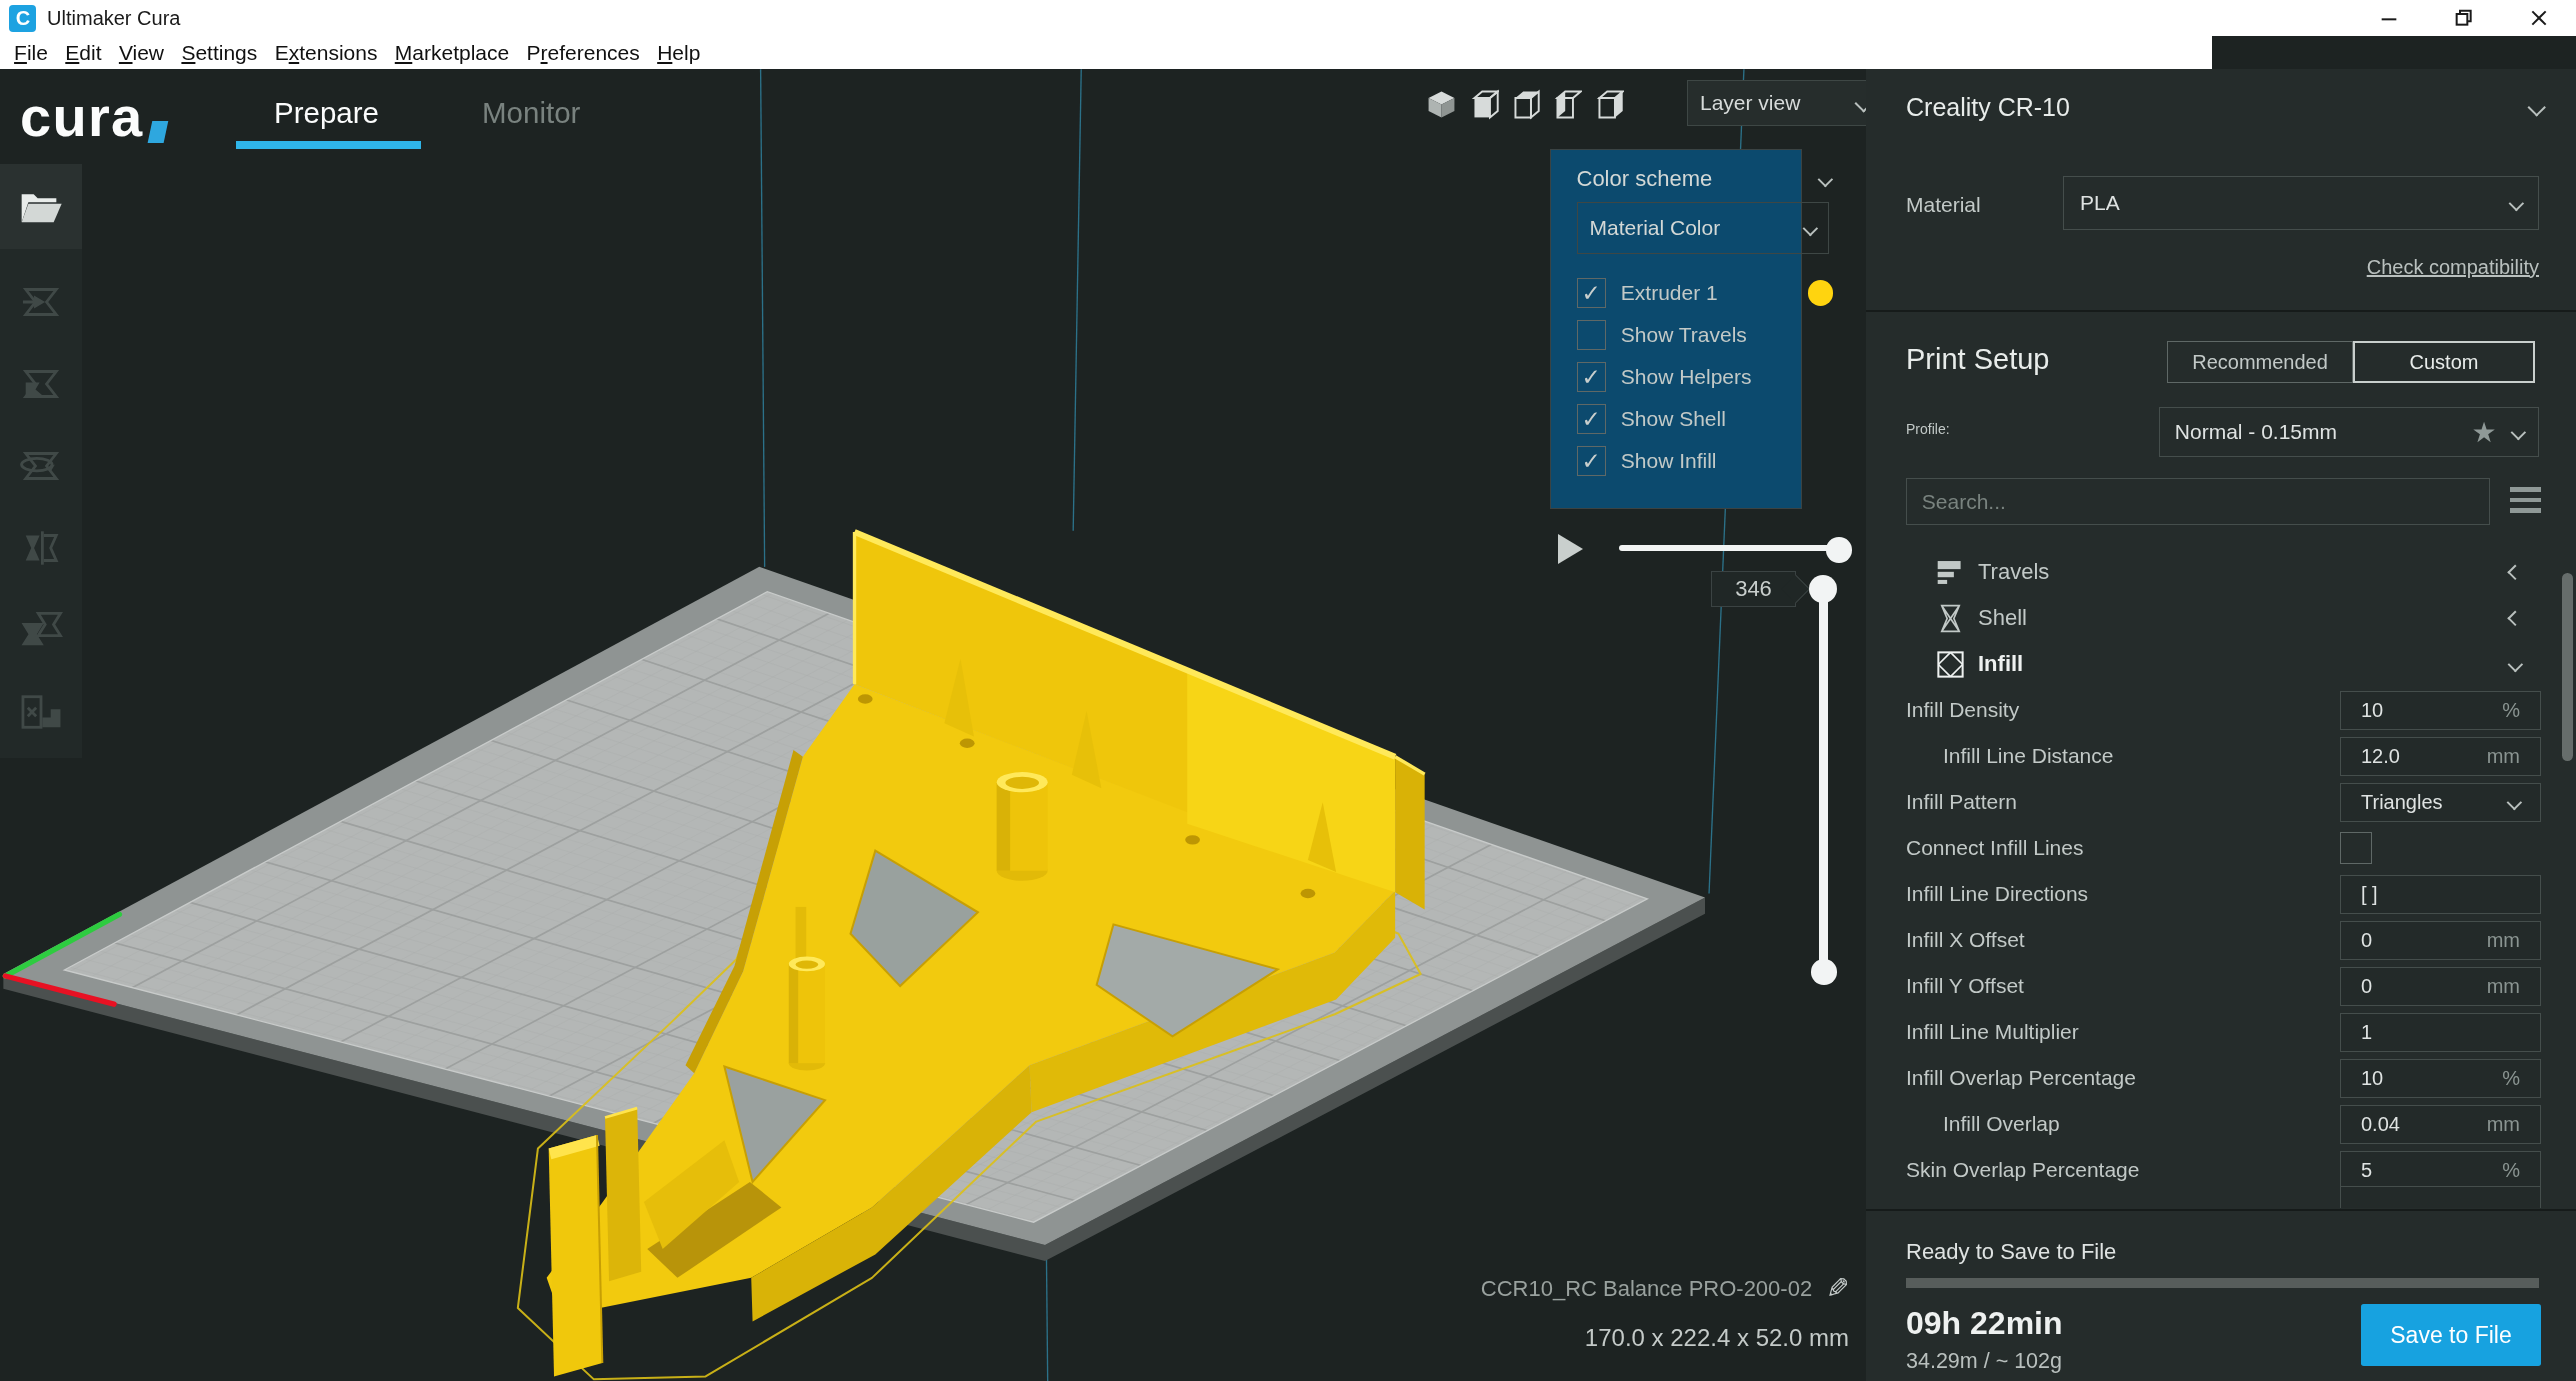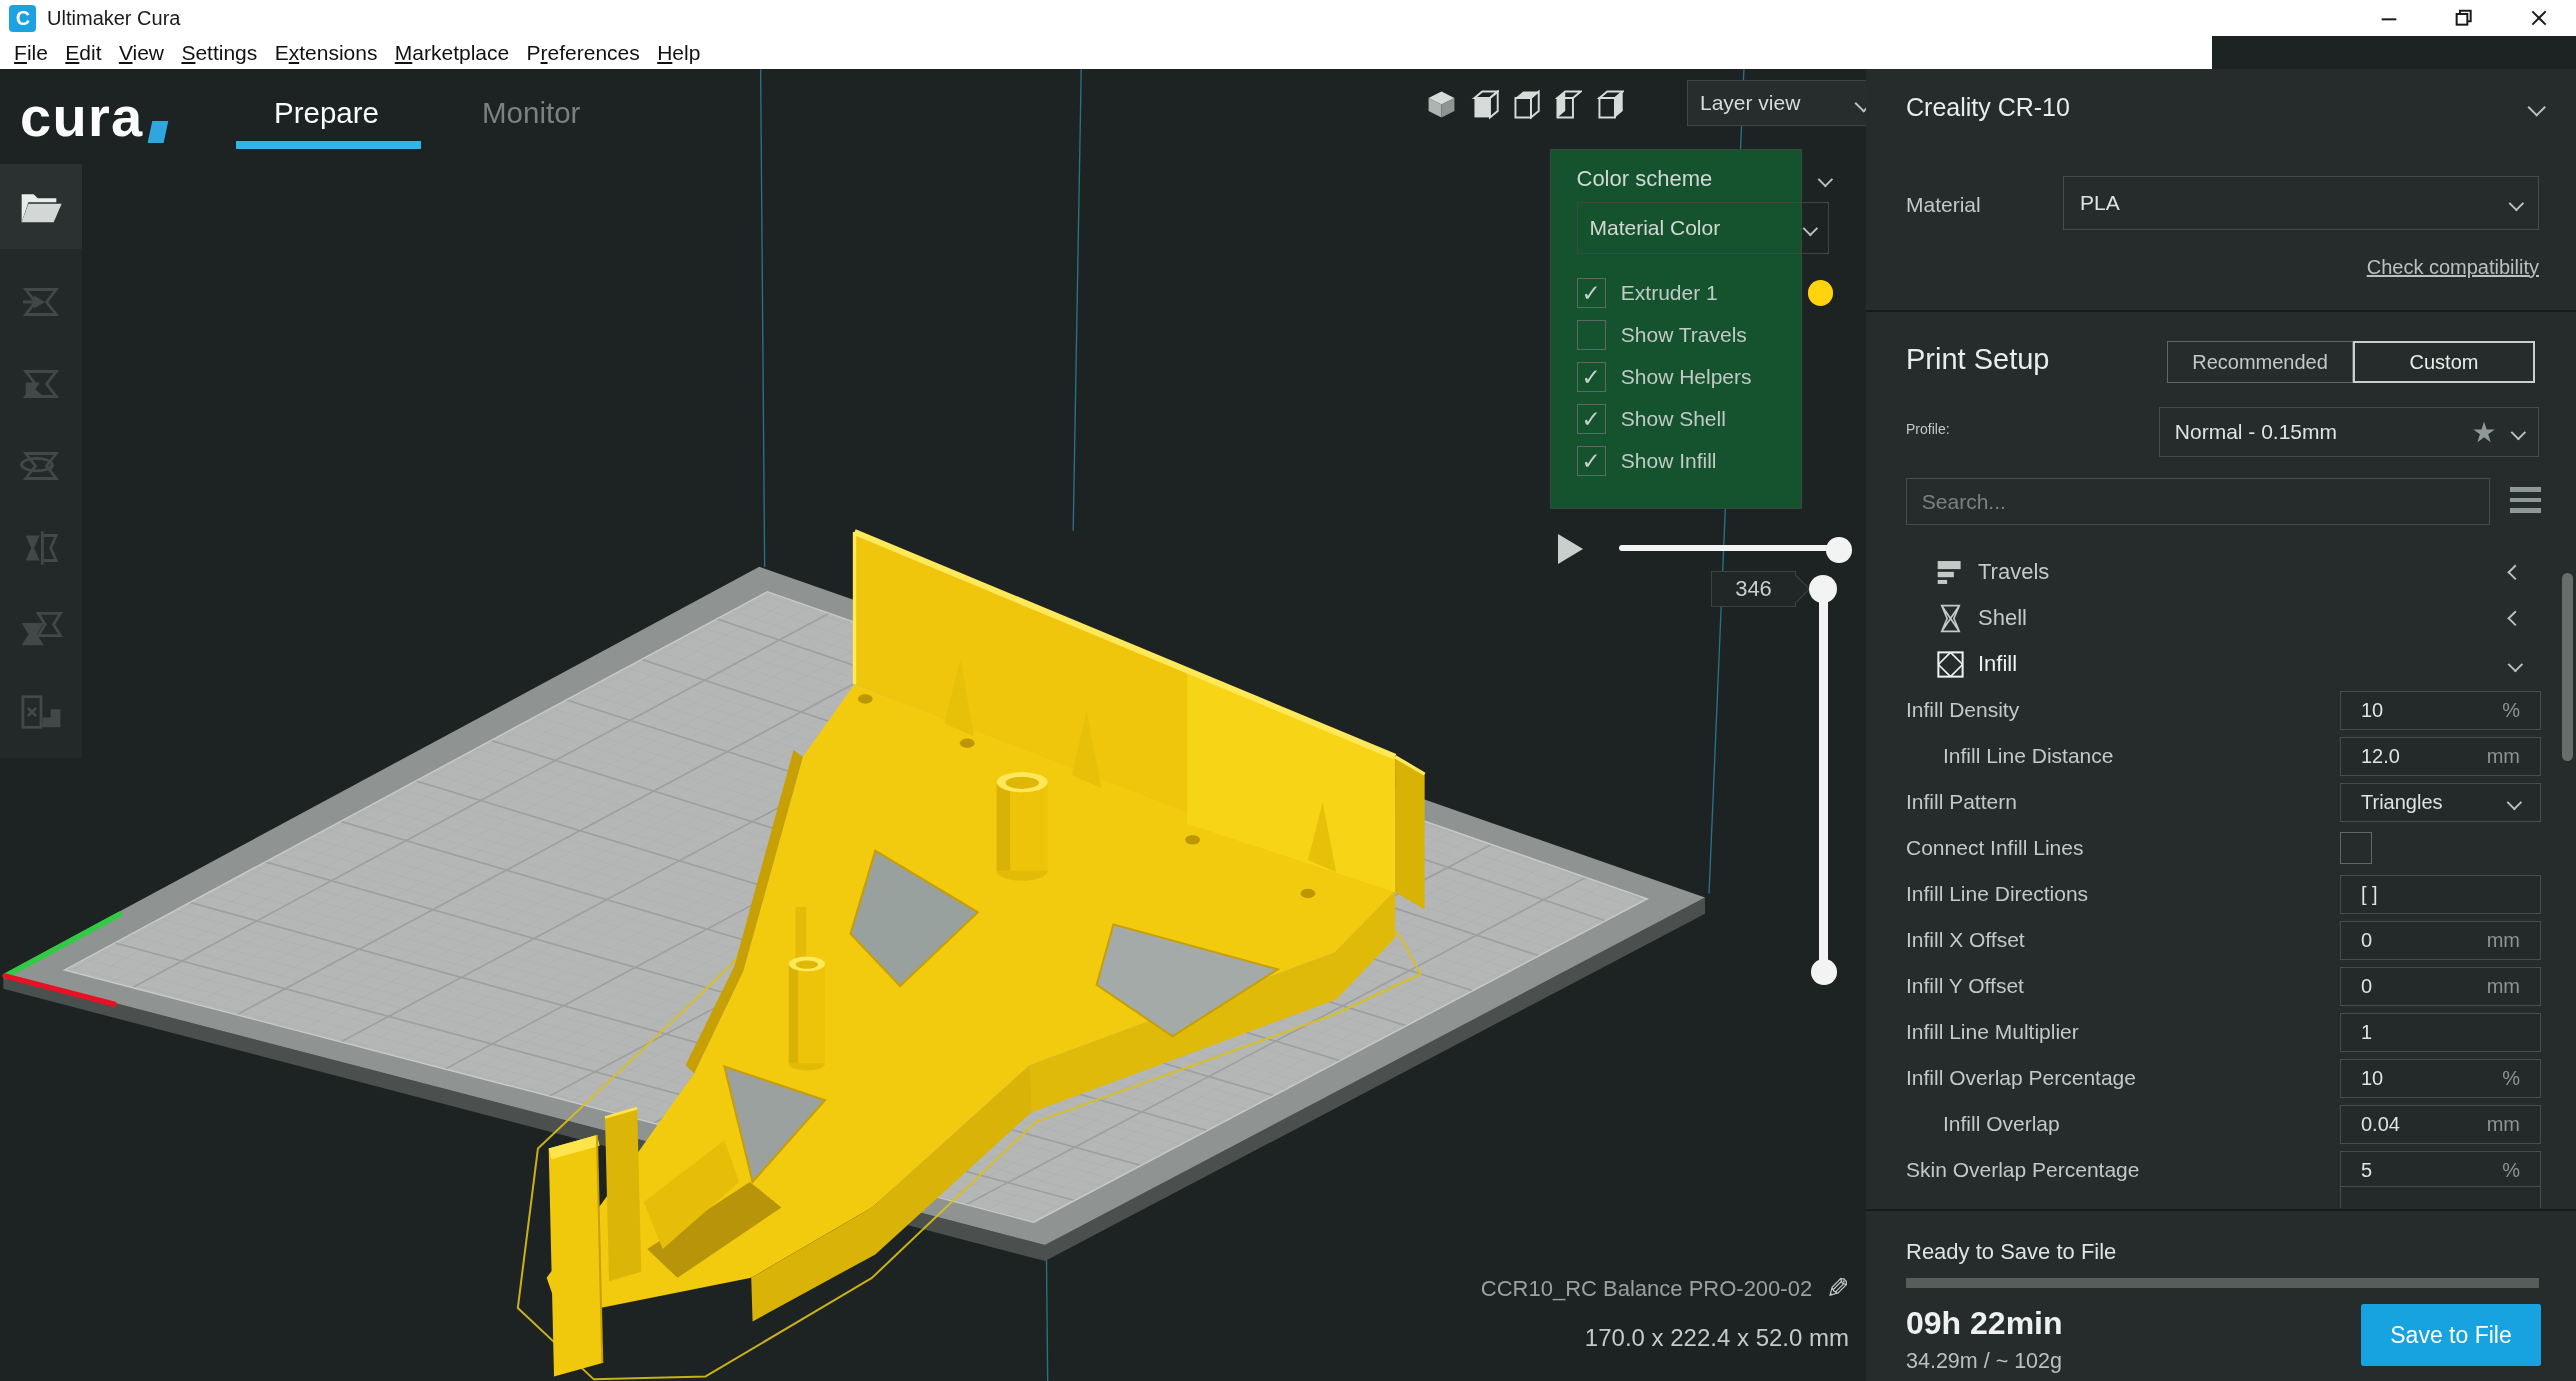--- a/index.html
+++ b/index.html
@@ -50,21 +50,21 @@
   .chev.left { transform:rotate(135deg); }
 
   
   .left-toolbar { position:absolute; left:0; top:95px; width:82px; height:594px; background:#222928; }
   .open-btn { position:absolute; left:0; top:0; width:82px; height:85px; background:#2a3130;
               display:flex; align-items:center; justify-content:center; }
   .tools { position:absolute; left:0; top:101px; width:82px; display:flex; flex-direction:column; align-items:center; gap:32px; padding-top:12px; }
   .tool { width:50px; height:50px; opacity:0.55; }
 
   
-  .color-panel { position:absolute; left:1550px; top:80px; width:252px; height:360px; background:#14532d;
+  .color-panel { position:absolute; left:1550px; top:80px; width:252px; height:360px; background:#0c4a6e;
                  border:1.3px solid #3b4343; }
   .cp-title-row { position:absolute; left:25.5px; top:16px; width:254px; display:flex; align-items:center; }
   .cp-title { font-size:22px; color:#d3d8d6; flex:1; }
   .cp-dd { position:absolute; left:25.5px; top:52px; width:252px; height:52px; border:1.3px solid #3e4745;
            display:flex; align-items:center; padding:0 12px; }
   .cp-dd .lbl { font-size:21px; color:#d3d8d6; flex:1; }
   .cp-list { position:absolute; left:25.5px; top:122px; width:262px; }
   .cp-row { height:42px; display:flex; align-items:center; position:relative; }
   .cbx { width:29.5px; height:29.5px; border:1.3px solid #5f6866; display:flex; align-items:center; justify-content:center; }
   .cbx .tick { color:#c9cfcd; font-size:23px; line-height:1; }
@@ -115,21 +115,21 @@
   .search-box { position:absolute; left:40px; top:409px; width:584px; height:47px; border:1.3px solid #454e4c;
                 display:flex; align-items:center; padding:0 14.8px; }
   .search-box .ph { font-size:21px; color:#79837f; }
   .hamburger { position:absolute; left:644px; top:418px; width:31px; display:flex; flex-direction:column; gap:6px; }
   .hamburger i { display:block; height:4.7px; background:#8f9997; }
 
   .settings { position:absolute; left:0; top:480px; width:710px; height:659px; overflow:hidden; }
   .cat-row { height:46px; display:flex; align-items:center; position:relative; padding-left:69px; }
   .cat-icon { position:absolute; left:69px; width:31px; height:31px; }
   .cat-lbl { margin-left:43px; font-size:22px; color:#c2c9c7; }
-  .cat-lbl.bold { color:#eef1f0; font-weight:normal; }
+  .cat-lbl.bold { color:#eef1f0; font-weight:bold; }
   .cat-chev { position:absolute; left:644px; }
   .set-row { height:46px; display:flex; align-items:center; position:relative; }
   .set-lbl { margin-left:40px; font-size:21px; color:#c2c9c7; }
   .set-row.indent .set-lbl { margin-left:77px; }
   .ctrl { position:absolute; left:474px; width:201px; height:39px; border:1.3px solid #454e4c;
           display:flex; align-items:center; padding:0 20px; background:#232a29; }
   .ctrl .val { font-size:20px; color:#dfe3e2; flex:1; }
   .ctrl .unit { font-size:20px; color:#8a9491; }
   .ctrl-cbx { position:absolute; left:474px; width:32px; height:32px; border:1.3px solid #5f6866; }
   .partial-box { position:absolute; left:474px; top:637px; width:201px; height:27px; border:1.3px solid #454e4c; background:#232a29; }

